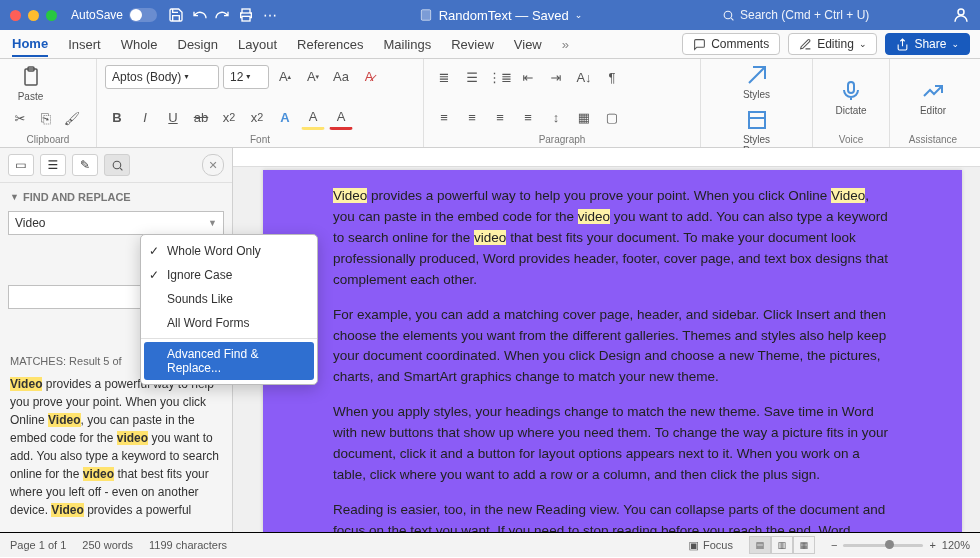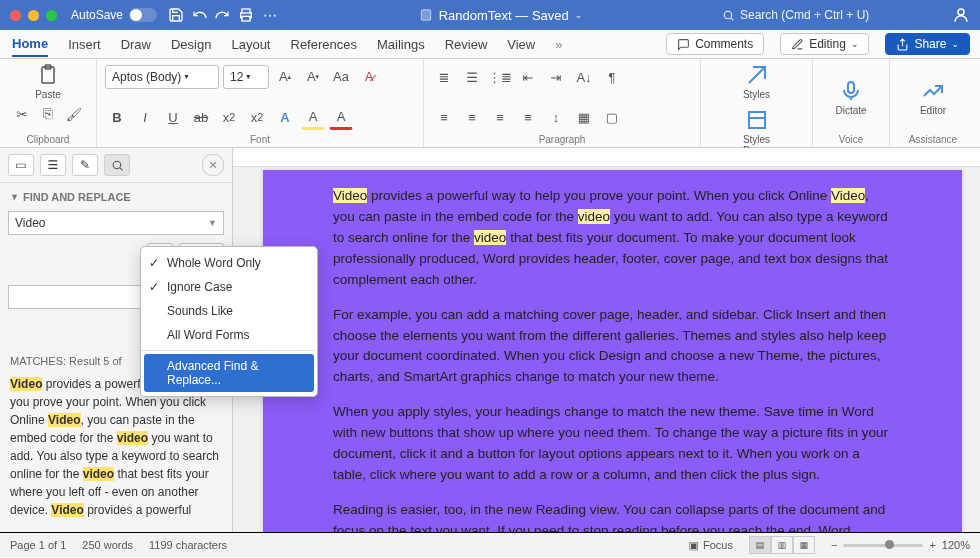--- a/index.html
+++ b/index.html
@@ -9,21 +9,21 @@
 .dot.r{background:#ff5f57}.dot.y{background:#febc2e}.dot.g{background:#28c840}
 .titlebar .autosave { margin-left:14px; display:flex; align-items:center; gap:6px; font-size:12px; }
 .switch { width:28px; height:14px; background:#6a8dd0; border-radius:7px; position:relative; }
 .switch::after{content:"";position:absolute;left:1px;top:1px;width:12px;height:12px;background:#fff;border-radius:50%;}
 .ticon { width:18px; height:18px; display:flex; align-items:center; justify-content:center; color:#fff; }
 .titlecenter { flex:1; text-align:center; font-size:13px; display:flex; align-items:center; justify-content:center; gap:6px; }
 .search { font-size:12px; opacity:.9; }
 .tabs { display:flex; align-items:center; height:28px; border-bottom:1px solid #d0d0d0; padding-left:12px; gap:20px; background:#fafafa;}
 .tab { font-size:13px; color:#444; cursor:pointer; padding:4px 0;}
 .tab.active { color:#185abd; border-bottom:2px solid #185abd; font-weight:600;}
-.tabright { margin-left:auto; display:flex; gap:16px; padding-right:10px;}
+.tabright { margin-left:auto; display:flex; gap:8px; padding-right:10px;}
 .pill { border:1px solid #c8c8c8; border-radius:4px; padding:3px 10px; font-size:12px; background:#fff; display:flex; align-items:center; gap:5px;}
 .pill.share { background:#185abd; color:#fff; border-color:#185abd;}
 .ribbon { display:flex; height:88px; border-bottom:1px solid #d0d0d0; background:#fafafa;}
 .group { border-right:1px solid #e0e0e0; padding:4px 8px 0; display:flex; flex-direction:column; }
 .group .controls { display:flex; flex-wrap:wrap; gap:4px; align-items:center; flex:1;}
 .group .label { text-align:center; font-size:10px; color:#777; padding:2px 0;}
 .rb { width:22px; height:22px; display:flex; align-items:center; justify-content:center; color:#555; border:1px solid transparent; border-radius:3px; font-size:13px;}
 .sel { border:1px solid #c0c0c0; background:#fff; padding:2px 6px; font-size:12px; border-radius:3px; height:18px; display:flex; align-items:center; gap:3px;}
 .big { display:flex; flex-direction:column; align-items:center; width:45px; font-size:10px; color:#555; gap:2px;}
 .big svg { width:24px; height:24px; }
@@ -36,21 +36,21 @@
 .panetitle { font-size:11px; font-weight:700; color:#777; padding:8px 10px; display:flex; align-items:center; gap:4px; }
 .findbox { margin:0 8px; border:1px solid #c0c0c0; background:#fff; padding:4px 6px; font-size:12px; display:flex; align-items:center; }
 .findbox span:last-child{margin-left:auto;color:#888;font-size:9px;}
 .findactions { display:flex; justify-content:flex-end; gap:6px; padding:8px;}
 .smallbtn { border:1px solid #c0c0c0; background:#fdfdfd; padding:3px 10px; border-radius:3px; font-size:12px;}
 .replin { margin:0 8px; border:1px solid #c0c0c0; background:#fff; height:22px;}
 .matches { padding:8px 10px 4px; font-size:11px; font-weight:400; color:#666;}
 .result { padding:4px 10px; font-size:12px; line-height:1.5; color:#333; overflow:hidden;}
 .hl { background:#fff2a8; }
 .hlstrong { background:#ffe36e; font-weight:600;}
-.dropdown { position:absolute; left:140px; top:98px; width:176px; background:#fff; border:1px solid #bbb; border-radius:5px; box-shadow:0 4px 16px rgba(0,0,0,.2); z-index:10; padding:4px 0; font-size:12px;}
+.dropdown { position:absolute; left:140px; top:86px; width:176px; background:#fff; border:1px solid #bbb; border-radius:5px; box-shadow:0 4px 16px rgba(0,0,0,.2); z-index:10; padding:4px 0; font-size:12px;}
 .dropdown .mi { padding:5px 12px 5px 26px; position:relative; cursor:pointer;}
 .dropdown .mi.chk::before { content:"✓"; position:absolute; left:8px; }
 .dropdown .mi.active { background:#2f6fd0; color:#fff; border-radius:3px; margin:0 3px; padding-left:23px;}
 .dropdown hr { border:none; border-top:1px solid #e0e0e0; margin:3px 0;}
 .docarea { flex:1; background:#f0f0f0; position:relative; overflow:hidden;}
 .ruler { height:18px; background:#fff; border-bottom:1px solid #ddd; position:relative; font-size:8px; color:#999;}
 .page { position:absolute; left:30px; top:22px; right:18px; bottom:0; background:#8b5cf6; box-shadow:0 0 4px rgba(0,0,0,.15); padding:16px 70px 0 70px; font-family:Aptos,"Segoe UI",sans-serif; font-size:13.5px; line-height:1.55; color:#222; overflow:hidden;}
 .page p { margin:0 0 14px;}
 .statusbar { height:24px; background:#f3f3f3; border-top:1px solid #000000; display:flex; align-items:center; padding:0 10px; font-size:11px; color:#555; gap:16px;}
 .statusbar .spacer{flex:1}
@@ -117,21 +117,21 @@
     <svg viewBox="0 0 24 24" width="18" height="18" fill="none" stroke="#fff" stroke-width="2">
         <circle cx="12" cy="8" r="4"></circle>
         <path d="M4 21a8 8 0 0116 0"></path>
       </svg>
   </div>
 </div>
 
 <div class="tabs">
   <span class="tab active">Home</span>
   <span class="tab">Insert</span>
-  <span class="tab">Draw</span>
+  <span class="tab">Whole</span>
   <span class="tab">Design</span>
   <span class="tab">Layout</span>
   <span class="tab">References</span>
   <span class="tab">Mailings</span>
   <span class="tab">Review</span>
   <span class="tab">View</span>
   <span class="tab" style="color:#888">»</span>
   <div class="tabright">
     <div class="pill">
       <svg viewBox="0 0 24 24" width="13" height="13" fill="none" stroke="#555" stroke-width="2">
@@ -151,21 +151,21 @@
           <path d="M4 12v8a2 2 0 002 2h12a2 2 0 002-2v-8M16 6l-4-4-4 4M12 2v13"></path>
         </svg>
       <span>Share</span>
       <span style="font-size:9px">⌄</span>
     </div>
   </div>
 </div>
 
 <div class="ribbon">
   <div class="group" style="width:80px">
-    <div class="controls" style="flex-direction:column;align-items:center;gap:0">
+    <div class="controls" style="flex-direction:row;align-items:center;gap:0">
       <div class="big">
         <svg viewBox="0 0 24 24" fill="none" stroke="#555" stroke-width="1.5">
             <rect x="6" y="4" width="12" height="16" rx="1"></rect>
             <rect x="9" y="2" width="6" height="4" rx="1"></rect>
           </svg>
         <span>Paste</span>
       </div>
       <div style="display:flex;gap:2px;margin-top:2px">
         <div class="rb">✂</div>
         <div class="rb">⎘</div>

